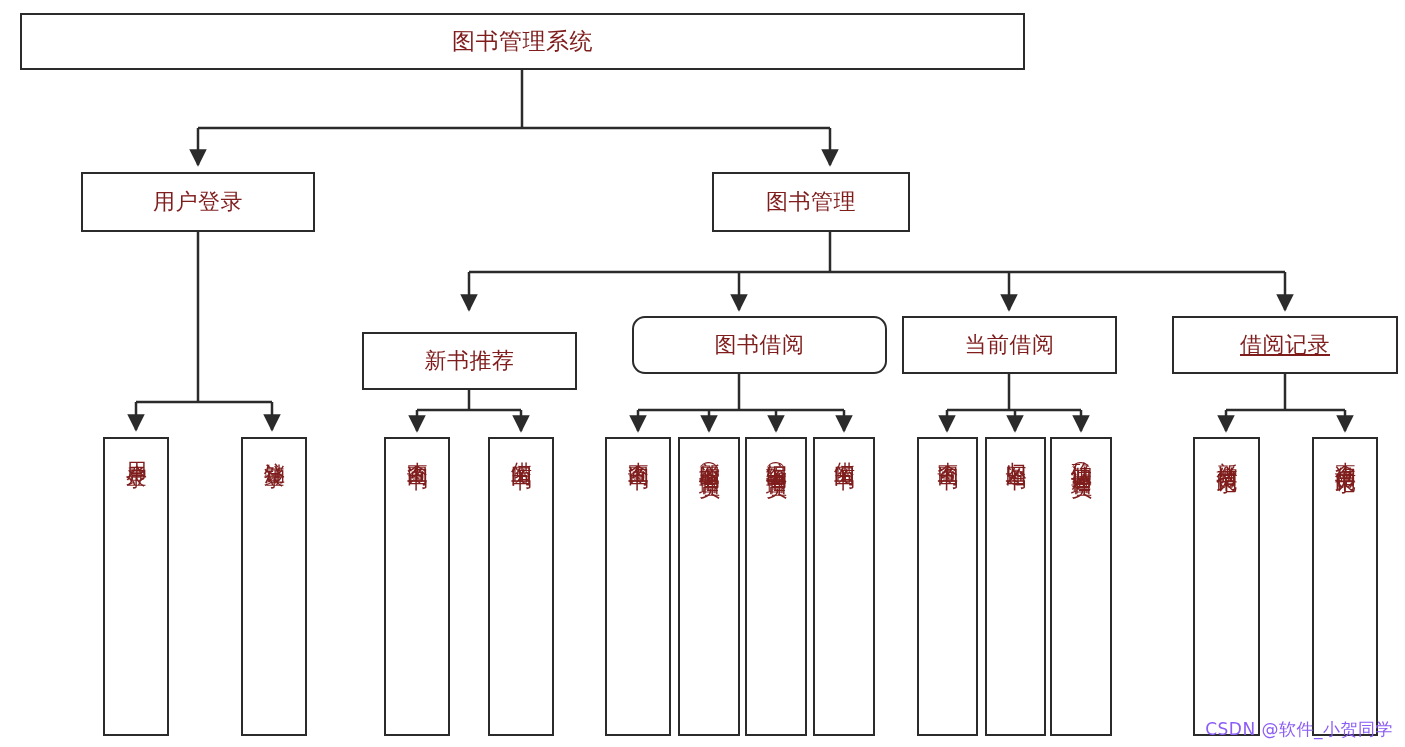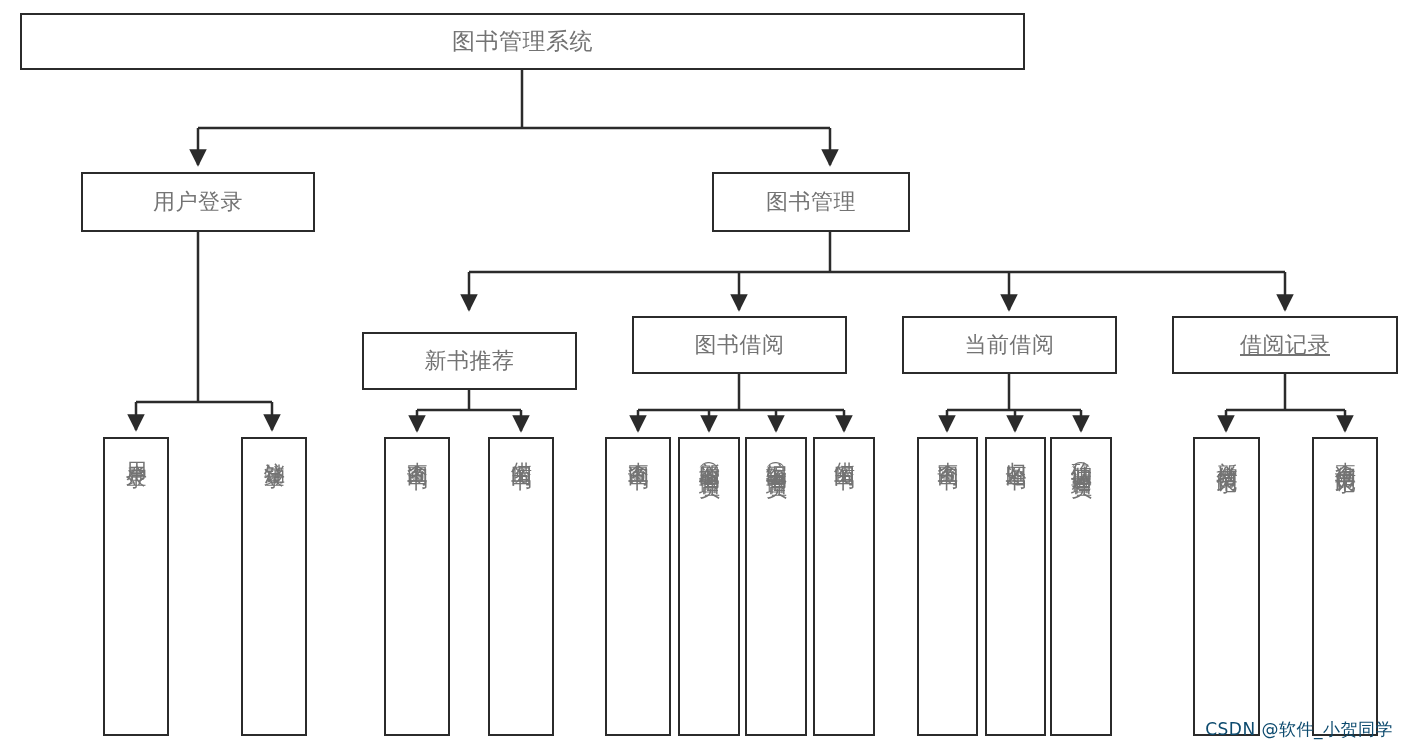--- a/index.html
+++ b/index.html
@@ -27,21 +27,21 @@
     pointer-events: none;
   }
   .node {
     position: absolute;
     box-sizing: border-box;
     background: #ffffff;
     border: 2.5px solid #2b2b2b;
     display: flex;
     align-items: center;
     justify-content: center;
-    color: #737373;
+    color: #7f1d1d;
     z-index: 2;
   }
   .node .label {
     display: block;
     text-align: center;
     line-height: 1.12;
     white-space: nowrap;
   }
   
   .node.horiz .label {
@@ -62,21 +62,21 @@
     font-size: 21px;
     line-height: 1;
     letter-spacing: 2.5px;
     white-space: nowrap;
   }
   #watermark {
     position: absolute;
     right: 12px;
     bottom: 6px;
     font-size: 17px;
-    color: #0c4a6e;
+    color: #8b5cf6;
     letter-spacing: 0.5px;
     z-index: 5;
     white-space: nowrap;
   }
 </style>
 </head>
 <body>
 
 <div id="canvas">
 
@@ -137,21 +137,21 @@
   <div class="node horiz" style="left:81px; top:172px; width:234px; height:60px;">
     <span class="label">用户登录</span>
   </div>
   <div class="node horiz" style="left:712px; top:172px; width:198px; height:60px;">
     <span class="label">图书管理</span>
   </div>
 
   <div class="node horiz" style="left:362px; top:332px; width:215px; height:58px;">
     <span class="label">新书推荐</span>
   </div>
-  <div class="node horiz" style="left:632px; top:316px; width:215px; height:58px;">
+  <div class="node horiz" style="left:632px; top:316px; width:255px; height:58px;border-radius:13px;">
     <span class="label">图书借阅</span>
   </div>
   <div class="node horiz" style="left:902px; top:316px; width:215px; height:58px;font-family:Liberation Serif, serif;">
     <span class="label">当前借阅</span>
   </div>
   <div class="node horiz" style="left:1172px; top:316px; width:226px; height:58px;text-decoration:underline;">
     <span class="label">借阅记录</span>
   </div>
 
   <div class="node vert" style="left:103px; top:437px; width:66px; height:299px;">

